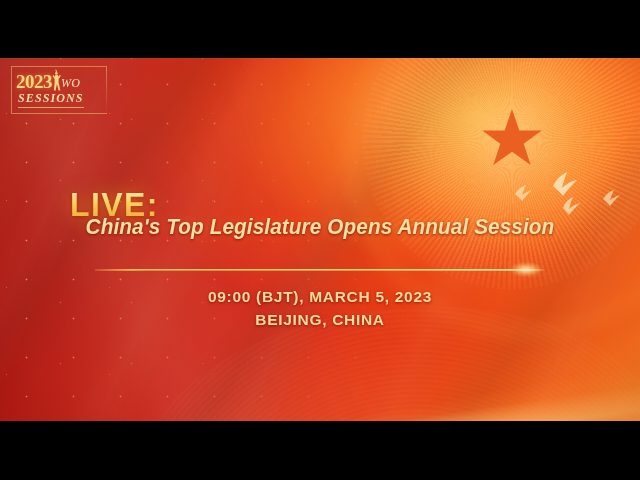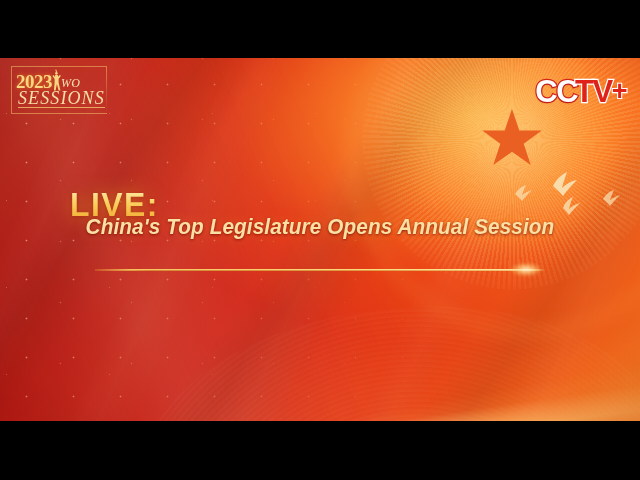--- a/index.html
+++ b/index.html
@@ -338,22 +338,22 @@
     line-height: 15px;
     color: #f7e0b0;
     margin-left: -1px;
     letter-spacing: 0.3px;
   }
   .ts-row2 {
     position: absolute;
     left: 7px; top: 24px;
     font-family: "Liberation Serif", serif;
     font-style: italic;
-    font-weight: normal;
-    font-size: 18px;
+    font-weight: bold;
+    font-size: 12px;
     line-height: 16px;
     letter-spacing: 1.1px;
     color: #f8dfa4;
     border-bottom: 1px solid rgba(246,207,114,0.75);
     padding-bottom: 1px;
   }
 
   
   #logo-cctv {
     position: absolute;
@@ -533,37 +533,36 @@
               <circle cx="5.4" cy="4.3" r="1.25"></circle>
               <path d="M5.4 5.6 C6.6 5.6 7.3 6.6 7.4 7.8 L8.8 6.0 L9.9 6.7 L7.6 10.0 L7.6 13.6 L9.4 21.6 L7.6 21.6 L5.9 15.0 L4.6 21.6 L2.9 21.6 L3.6 13.5 L3.6 9.9 L1.5 7.0 L2.6 6.1 L3.7 7.9 C3.8 6.6 4.3 5.6 5.4 5.6 Z"></path>
             </g>
           </svg>
         </span>
         <span class="ts-wo">WO</span>
       </div>
       <div class="ts-row2">SESSIONS</div>
     </div>
 
-    <div id="logo-cctv">
-      <span class="cctv-cc">CC</span>
-      <span class="cctv-tv">TV</span>
-      <span class="cctv-plus">+</span>
-    </div>
 
     <div id="live-label">LIVE:</div>
 
     <div id="headline">
       <div id="headline-title">China's Top Legislature Opens Annual Session</div>
     </div>
 
     <div id="divider">
       <div class="div-line"></div>
       <div class="div-line2"></div>
       <div class="div-glow"></div>
     </div>
 
+    <div id="subtitle">
+      <div class="sub-line">09:00 (BJT), MARCH 5, 2023</div>
+      <div class="sub-line">BEIJING, CHINA</div>
+    </div>
 
   </div>
 
   <div class="bar top"></div>
   <div class="bar bottom"></div>
 
 </div>
 
 </body></html>

